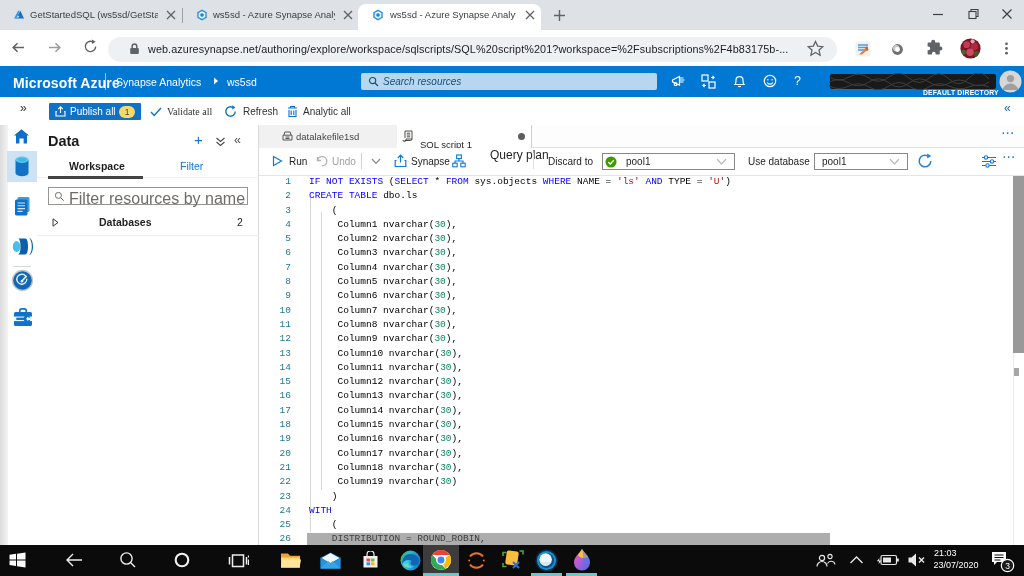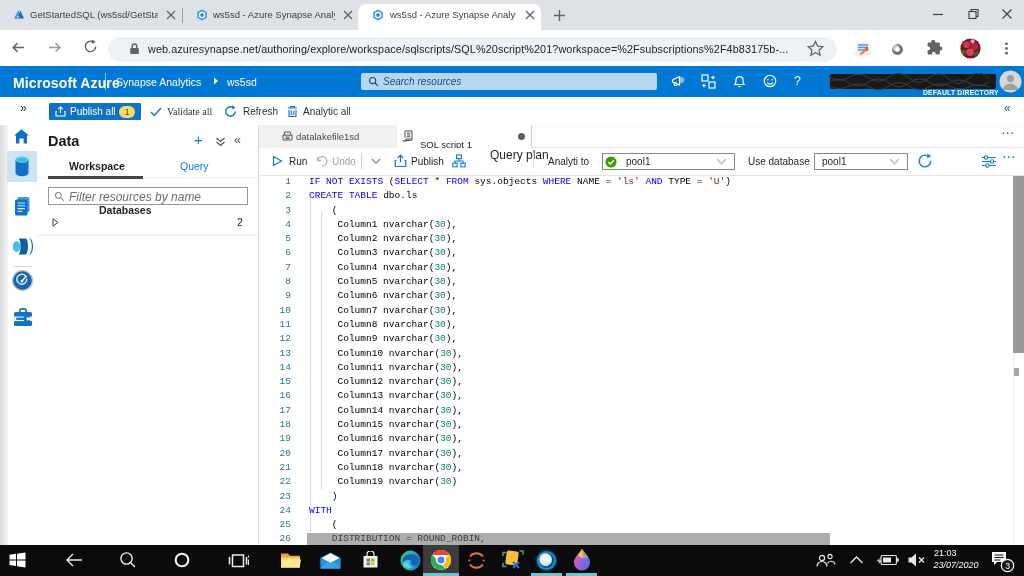--- a/index.html
+++ b/index.html
@@ -238,33 +238,33 @@
 
 
 <div class="abs" style="left:37px;top:125px;width:222px;height:420px;background:#fff;border-right:1px solid #d9d9d9;box-sizing:border-box;"></div>
 <div class="abs" style="left:48px;top:133px;font-size:14.5px;font-weight:bold;color:#1a1a1a;">Data</div>
 <div class="abs" style="left:194px;top:131px;font-size:15px;font-weight:300;color:#0c7bd6;">+</div>
 <svg class="abs" style="left:215px;top:137px" width="11" height="10" viewBox="0 0 11 10">
       <path d="M1.5 1 L5.5 4.4 L9.5 1 M1.5 5 L5.5 8.4 L9.5 5" fill="none" stroke="#4d4b49" stroke-width="1.2"></path>
     </svg>
 <div class="abs" style="left:234px;top:133px;font-size:12.5px;color:#4d4b49;">«</div>
 <div class="abs" style="left:69px;top:160px;font-size:10.5px;font-weight:600;color:#201f1e;">Workspace</div>
-<div class="abs" style="left:180px;top:160px;font-size:10.5px;color:#0c7bd6;">Query</div>
+<div class="abs" style="left:180px;top:160px;font-size:10.5px;color:#0c7bd6;">Filter</div>
 <div class="abs" style="left:37px;top:177px;width:222px;height:1px;background:#efefef;"></div>
 <div class="abs" style="left:48px;top:176px;width:95px;height:2.5px;background:#444;"></div>
 <div class="abs" style="left:48px;top:187px;width:200px;height:18px;background:#fff;border:1px solid #979593;box-sizing:border-box;"></div>
 <svg class="abs" style="left:54px;top:191px" width="11" height="11" viewBox="0 0 11 11">
       <circle cx="4.4" cy="4.4" r="3" fill="none" stroke="#6e6c6a" stroke-width="1"></circle>
       <path d="M6.7 6.7 L9.8 9.8" stroke="#6e6c6a" stroke-width="1"></path>
     </svg>
-<div class="abs" style="left:69px;top:190px;font-size:12px;font-style:italic;color:#6e6c6a;">Filter resources by name</div>
+<div class="abs" style="left:69px;top:190px;font-size:16px;color:#6e6c6a;">Filter resources by name</div>
 <svg class="abs" style="left:52px;top:218px" width="7" height="9" viewBox="0 0 7 9">
       <path d="M1 0.8 L6 4.5 L1 8.2 Z" fill="none" stroke="#3b3a39" stroke-width="1"></path>
     </svg>
-<div class="abs" style="left:67px;top:204px;font-size:10.5px;font-weight:600;color:#242322;padding-left:32px;">Databases</div>
+<div class="abs" style="left:67px;top:216px;font-size:10.5px;font-weight:600;color:#242322;padding-left:32px;">Databases</div>
 <div class="abs" style="left:237px;top:216px;font-size:10.5px;color:#242322;">2</div>
 <div class="abs" style="left:37px;top:235px;width:222px;height:1px;background:#ececec;"></div>
 <style>.k{color:#0000ff}.s{color:#a31515}.n{color:#098658}</style>
 
 <div class="abs" style="left:259px;top:125px;width:765px;height:23px;background:#fdfdfd;border-bottom:1px solid #e3e3e3;box-sizing:border-box;"></div>
 <div class="abs" style="left:259px;top:125px;width:138px;height:23px;background:#f1f1f1;"></div>
 <div class="abs" style="left:397px;top:125px;width:135px;height:23px;background:#fff;border-right:1px solid #cfcfcf;box-sizing:border-box;"></div>
 <svg class="abs" style="left:282px;top:131px" width="11" height="10" viewBox="0 0 11 10">
       <path d="M2 4 L2.8 1 L8.2 1 L9 4 M1 4.2 L10 4.2 L10 9 L1 9 Z M3.5 6 L7.5 6 M3.5 7.5 L7.5 7.5" fill="none" stroke="#484644" stroke-width="0.9"></path>
     </svg>
@@ -287,30 +287,30 @@
     </svg>
 <div class="abs" style="left:332px;top:156px;font-size:10px;color:#a19f9d;">Undo</div>
 <div class="abs" style="left:361px;top:153px;width:1px;height:16px;background:#d2d0ce;"></div>
 <svg class="abs" style="left:371px;top:158px" width="10" height="7" viewBox="0 0 10 7">
       <path d="M1 1 L5 5.4 L9 1" fill="none" stroke="#8a8886" stroke-width="1.2"></path>
     </svg>
 <svg class="abs" style="left:394px;top:154px" width="13" height="14" viewBox="0 0 13 14">
       <path d="M6.5 8.5 L6.5 1.5 M3.8 4 L6.5 1.2 L9.2 4" fill="none" stroke="#0c7bd6" stroke-width="1.2"></path>
       <path d="M2.5 6.5 L1.2 6.5 L1.2 12.5 L11.8 12.5 L11.8 6.5 L10.5 6.5" fill="none" stroke="#0c7bd6" stroke-width="1.2"></path>
     </svg>
-<div class="abs" style="left:411px;top:156px;font-size:10px;color:#252423;">Publish</div>
+<div class="abs" style="left:411px;top:156px;font-size:10px;color:#252423;">Synapse</div>
 <svg class="abs" style="left:452px;top:154px" width="14" height="14" viewBox="0 0 14 14">
       <rect x="4.6" y="1" width="4.8" height="3.6" fill="none" stroke="#0c7bd6" stroke-width="1.1"></rect>
       <rect x="0.8" y="9.2" width="4.4" height="3.6" fill="none" stroke="#0c7bd6" stroke-width="1.1"></rect>
       <rect x="8.8" y="9.2" width="4.4" height="3.6" fill="none" stroke="#0c7bd6" stroke-width="1.1"></rect>
       <path d="M7 4.6 L7 7 M3 9.2 L3 7 L11 7 L11 9.2" fill="none" stroke="#0c7bd6" stroke-width="1.1"></path>
     </svg>
 <div class="abs" style="left:471px;top:148px;font-size:12px;color:#252423;margin-left:19px;">Query plan</div>
 <div class="abs" style="left:533px;top:153px;width:1px;height:16px;background:#e1dfdd;"></div>
-<div class="abs" style="left:548px;top:156px;font-size:10px;color:#252423;">Analyti to</div>
+<div class="abs" style="left:548px;top:156px;font-size:10px;color:#252423;">Discard to</div>
 <div class="abs" style="left:602px;top:153px;width:133px;height:17px;background:#fff;border:1px solid #8a8886;box-sizing:border-box;"></div>
 <svg class="abs" style="left:605px;top:156px" width="12" height="12" viewBox="0 0 13 13">
       <circle cx="6.5" cy="6.5" r="6" fill="#3f9c00"></circle>
       <path d="M3.6 6.6 L5.7 8.7 L9.5 4.6" fill="none" stroke="#fff" stroke-width="1.4"></path>
     </svg>
 <div class="abs" style="left:626px;top:156px;font-size:10px;color:#201f1e;">pool1</div>
 <svg class="abs" style="left:716px;top:158px" width="11" height="8" viewBox="0 0 11 8">
       <path d="M1 1 L5.5 6 L10 1" fill="none" stroke="#bdbbb9" stroke-width="1.2"></path>
     </svg>
 <div class="abs" style="left:748px;top:156px;font-size:10px;color:#252423;">Use database</div>
@@ -504,21 +504,21 @@
       <rect x="5" y="2.5" width="15.5" height="9" rx="1.5" fill="none" stroke="#e8e8e8" stroke-width="1.2"></rect>
       <rect x="21" y="5.5" width="1.8" height="3" fill="#e8e8e8"></rect>
       <path d="M3.5 5 L0.8 8.2 L3 8.2 L2.6 11 L5.4 7.6 L3.2 7.6 Z" fill="#e8e8e8"></path>
       <rect x="7" y="4.5" width="8" height="5" fill="#e8e8e8"></rect>
     </svg>
 <svg class="abs" style="left:907px;top:552px" width="20" height="16" viewBox="0 0 20 16">
       <path d="M1.5 5.5 L4.5 5.5 L9 1.5 L9 14.5 L4.5 10.5 L1.5 10.5 Z" fill="#e8e8e8"></path>
       <path d="M12 5.5 L17 10.5 M17 5.5 L12 10.5" stroke="#e8e8e8" stroke-width="1.4"></path>
     </svg>
 <div class="abs" style="left:934px;top:548px;width:100px;height:10px;font-size:9px;color:#fff;text-align:left;">21:03</div>
-<div class="abs" style="left:906px;top:560px;width:100px;height:10px;font-size:9px;color:#fff;text-align:center;font-style:italic;">23/07/2020</div>
+<div class="abs" style="left:906px;top:560px;width:100px;height:10px;font-size:9px;color:#fff;text-align:center;">23/07/2020</div>
 <svg class="abs" style="left:990px;top:550px" width="20" height="19" viewBox="0 0 20 19">
       <path d="M2 2 L16 2 L16 12 L7 12 L4 15 L4 12 L2 12 Z" fill="#fdfdfd"></path>
       <path d="M4.5 5 h9 M4.5 7.5 h9 M4.5 10 h6" stroke="#0b0b0b" stroke-width="1"></path>
     </svg>
 <circle r="0">
 <svg class="abs" style="left:1000px;top:558px" width="15" height="15" viewBox="0 0 15 15">
         <circle cx="7.5" cy="7.5" r="6.2" fill="#1b1b1b" stroke="#fdfdfd" stroke-width="1.2"></circle>
         <text x="7.5" y="10.6" font-family="Liberation Sans" font-size="8.5" fill="#fff" text-anchor="middle">3</text>
       </svg>
 

